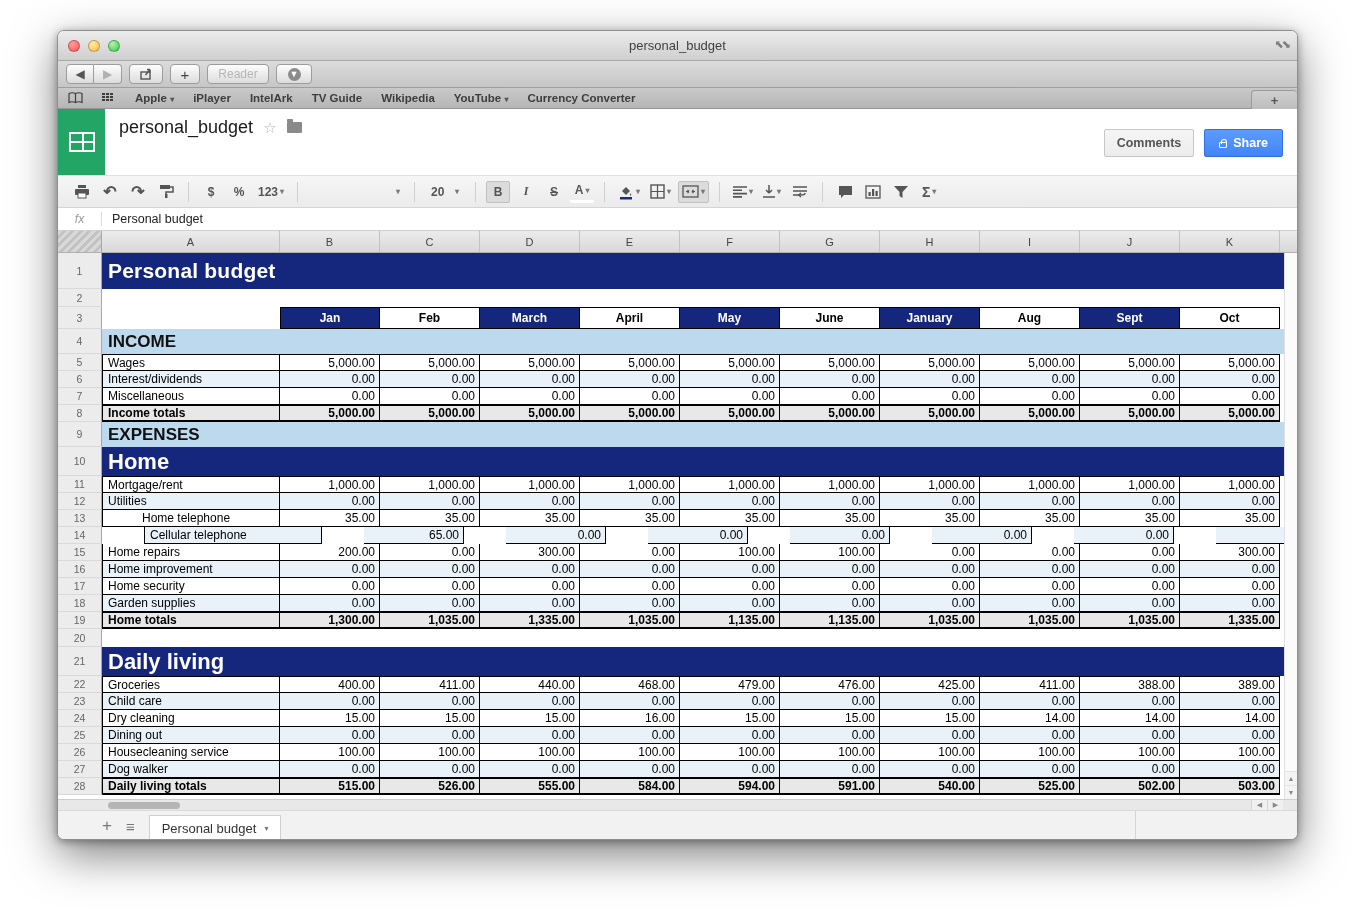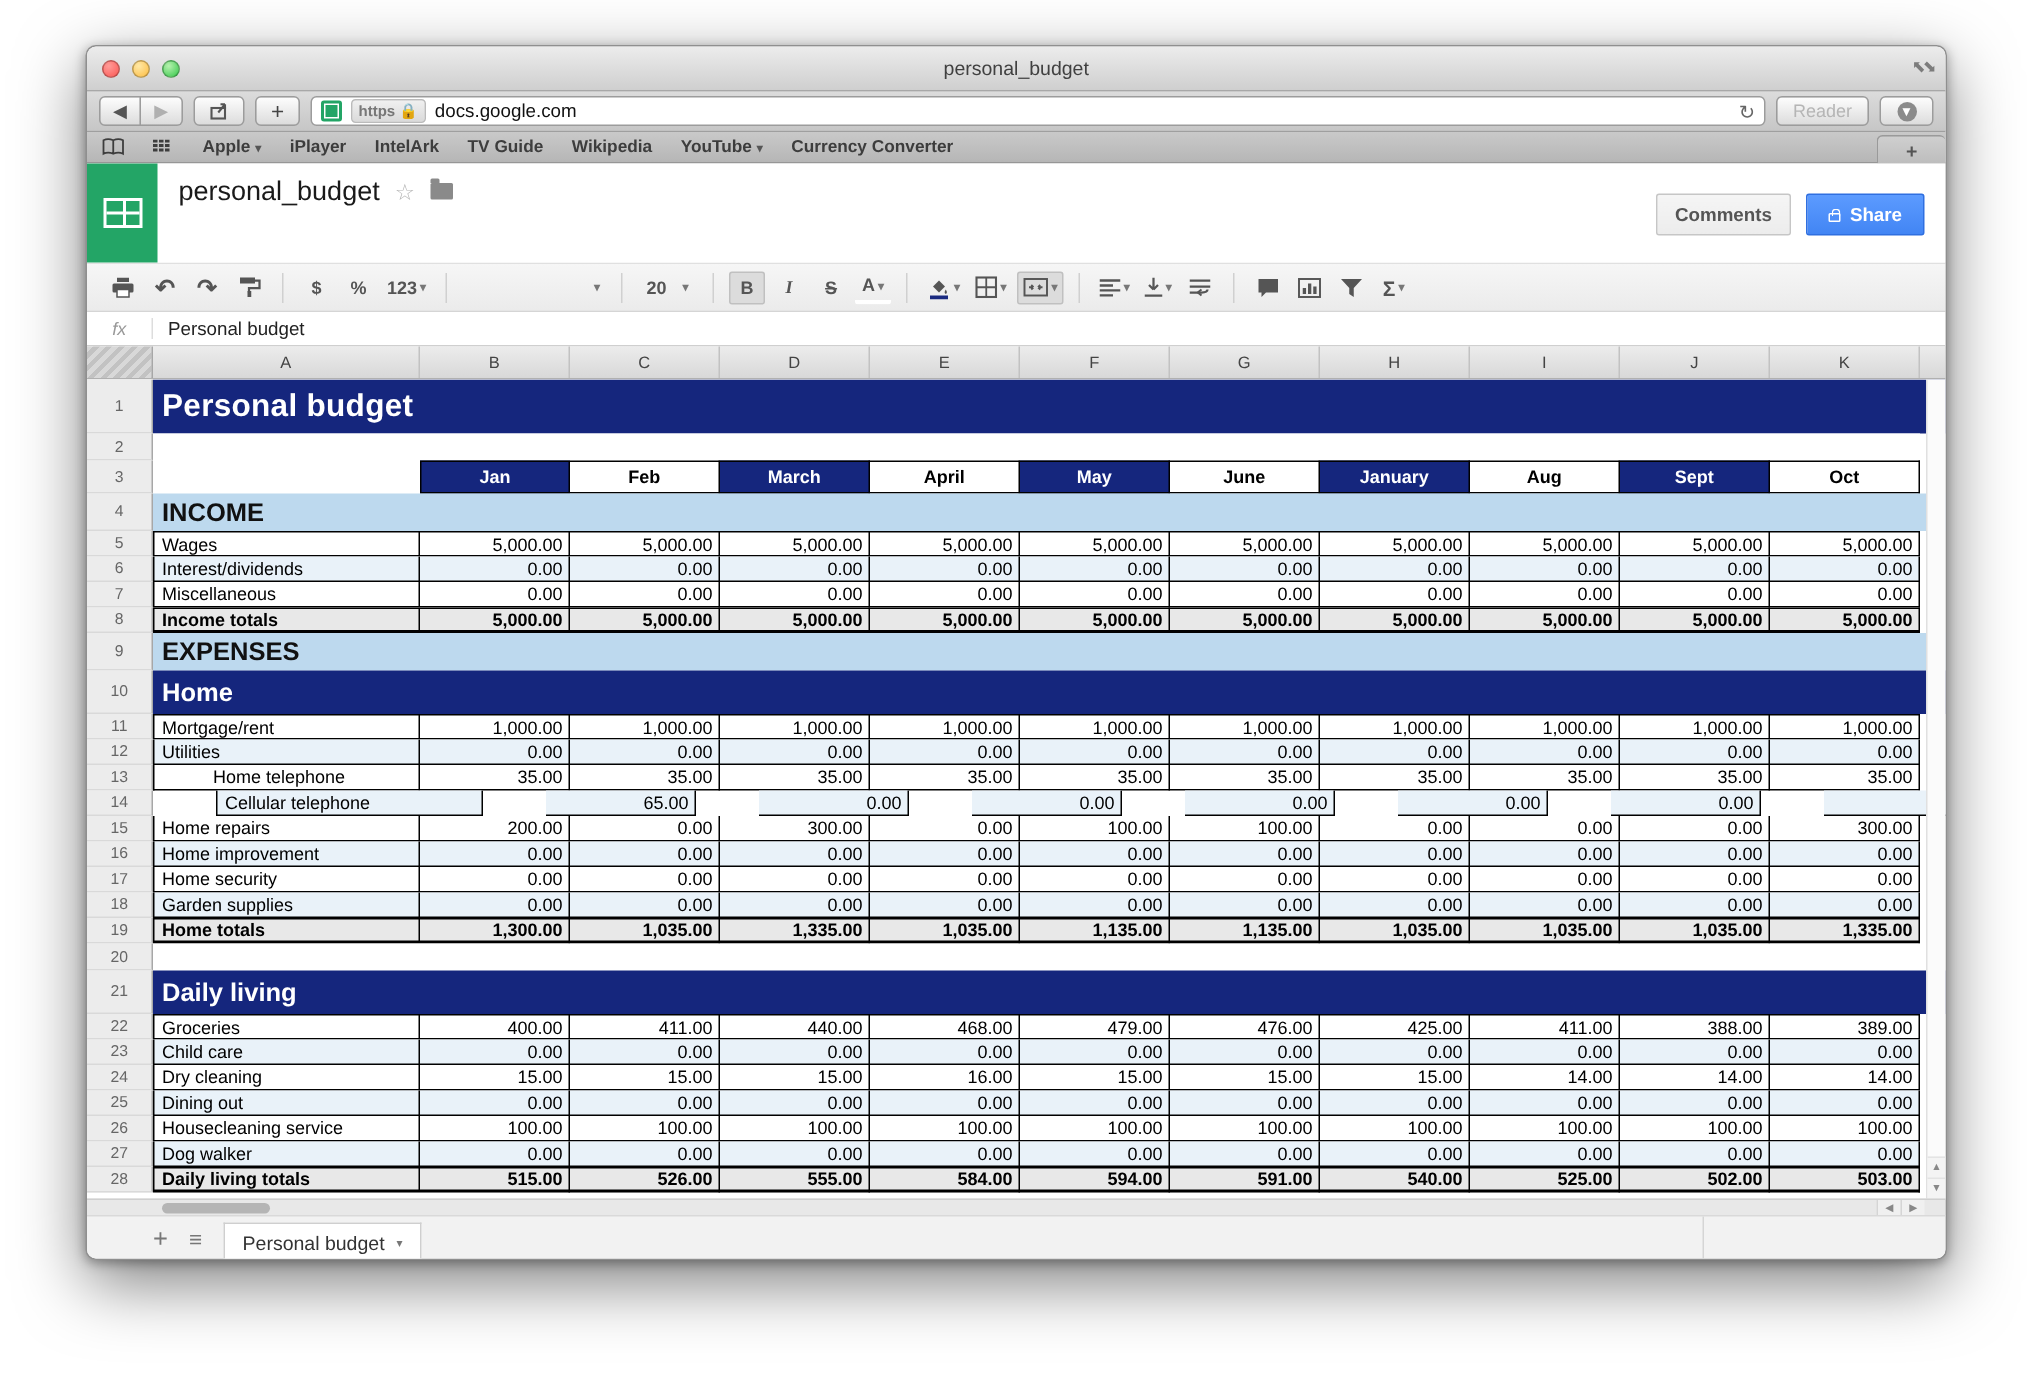--- a/index.html
+++ b/index.html
@@ -101,21 +101,21 @@
   .grid-body { height:546px; overflow:hidden; background:#fff; position:relative; }
   .g-row { display:flex; }
   .row-num { width:44px; flex:none; background:#ececec; border-right:1px solid #a7a7a7; border-bottom:1px solid #d9d9d9;
     display:flex; align-items:center; justify-content:center; font-size:10.5px; color:#666; }
   .cell { flex:none; display:flex; align-items:center; font-size:12px; color:#000; overflow:hidden; white-space:nowrap; background:#fff;}
   .cell.lab { padding-left:5px; border-left:1px solid #000; border-right:1px solid #000; border-bottom:1px solid #000;}
   .cell.val { justify-content:flex-end; padding-right:4px; border-right:1px solid #000; border-bottom:1px solid #000;}
   .g-row.alt .cell { background:#e9f2f9; }
   .g-row.bt .cell { border-top:1px solid #000; }
   .g-row.total .cell { background:#e8e8e8; font-weight:bold; border-top:1px solid #000; border-bottom:2px solid #000; }
-  .cell.banner { flex:1; background:#15267d; color:#fff; font-weight:bold; font-size:17px; padding-left:6px; }
+  .cell.banner { flex:1; background:#15267d; color:#fff; font-weight:bold; font-size:22px; padding-left:6px; }
   .cell.banner.big { font-size:21px; letter-spacing:.2px;}
   .cell.sect { flex:1; background:#bdd9ee; color:#111; font-weight:bold; font-size:17px; padding-left:6px; }
   .cell.blank { background:transparent; }
   .cell.month { justify-content:center; font-weight:bold; font-size:12px;
     border-top:1px solid #000; border-bottom:1px solid #000; border-right:1px solid #000;}
   .cell.month.first { border-left:1px solid #000; }
   .cell.month.navy { background:#15267d; color:#fff; }
   .cell.month.white { background:#fff; color:#000; }
   .g-row.emptyr .cell { border:none; background:#fff; }
 
@@ -158,29 +158,20 @@
       <div class="btn-gray">◀</div>
       <div class="btn-gray">▶</div>
     </div>
     <div class="btn-gray share-btn">
       <svg class="tico" width="14" height="14" viewBox="0 0 14 14">
           <rect x="2" y="5" width="9" height="7" fill="none" stroke="#555" stroke-width="1.4"></rect>
           <path d="M6.5 8 L11 2.5 M11 2.5 h-3 M11 2.5 v3" stroke="#555" stroke-width="1.4" fill="none"></path>
         </svg>
     </div>
     <div class="btn-gray newtab-btn">+</div>
-    <div class="urlbar">
-      <div class="favicon"></div>
-      <div class="https-badge">
-        <span>https</span>
-        <span>🔒</span>
-      </div>
-      <div class="host">docs.google.com</div>
-      <div class="reload-ic">↻</div>
-    </div>
     <div class="btn-gray reader-btn">Reader</div>
     <div class="btn-gray dl-btn">
       <div class="dl-circle">▼</div>
     </div>
   </div>
 
   <div class="bookmarks">
     <svg class="tico" width="15" height="12" viewBox="0 0 15 12">
         <path d="M1 1.5 Q4 0 7.5 1.5 Q11 0 14 1.5 V10.5 Q11 9 7.5 10.5 Q4 9 1 10.5 Z M7.5 1.5 V10.5" fill="none" stroke="#3d3d3d" stroke-width="1.2"></path>
       </svg>

